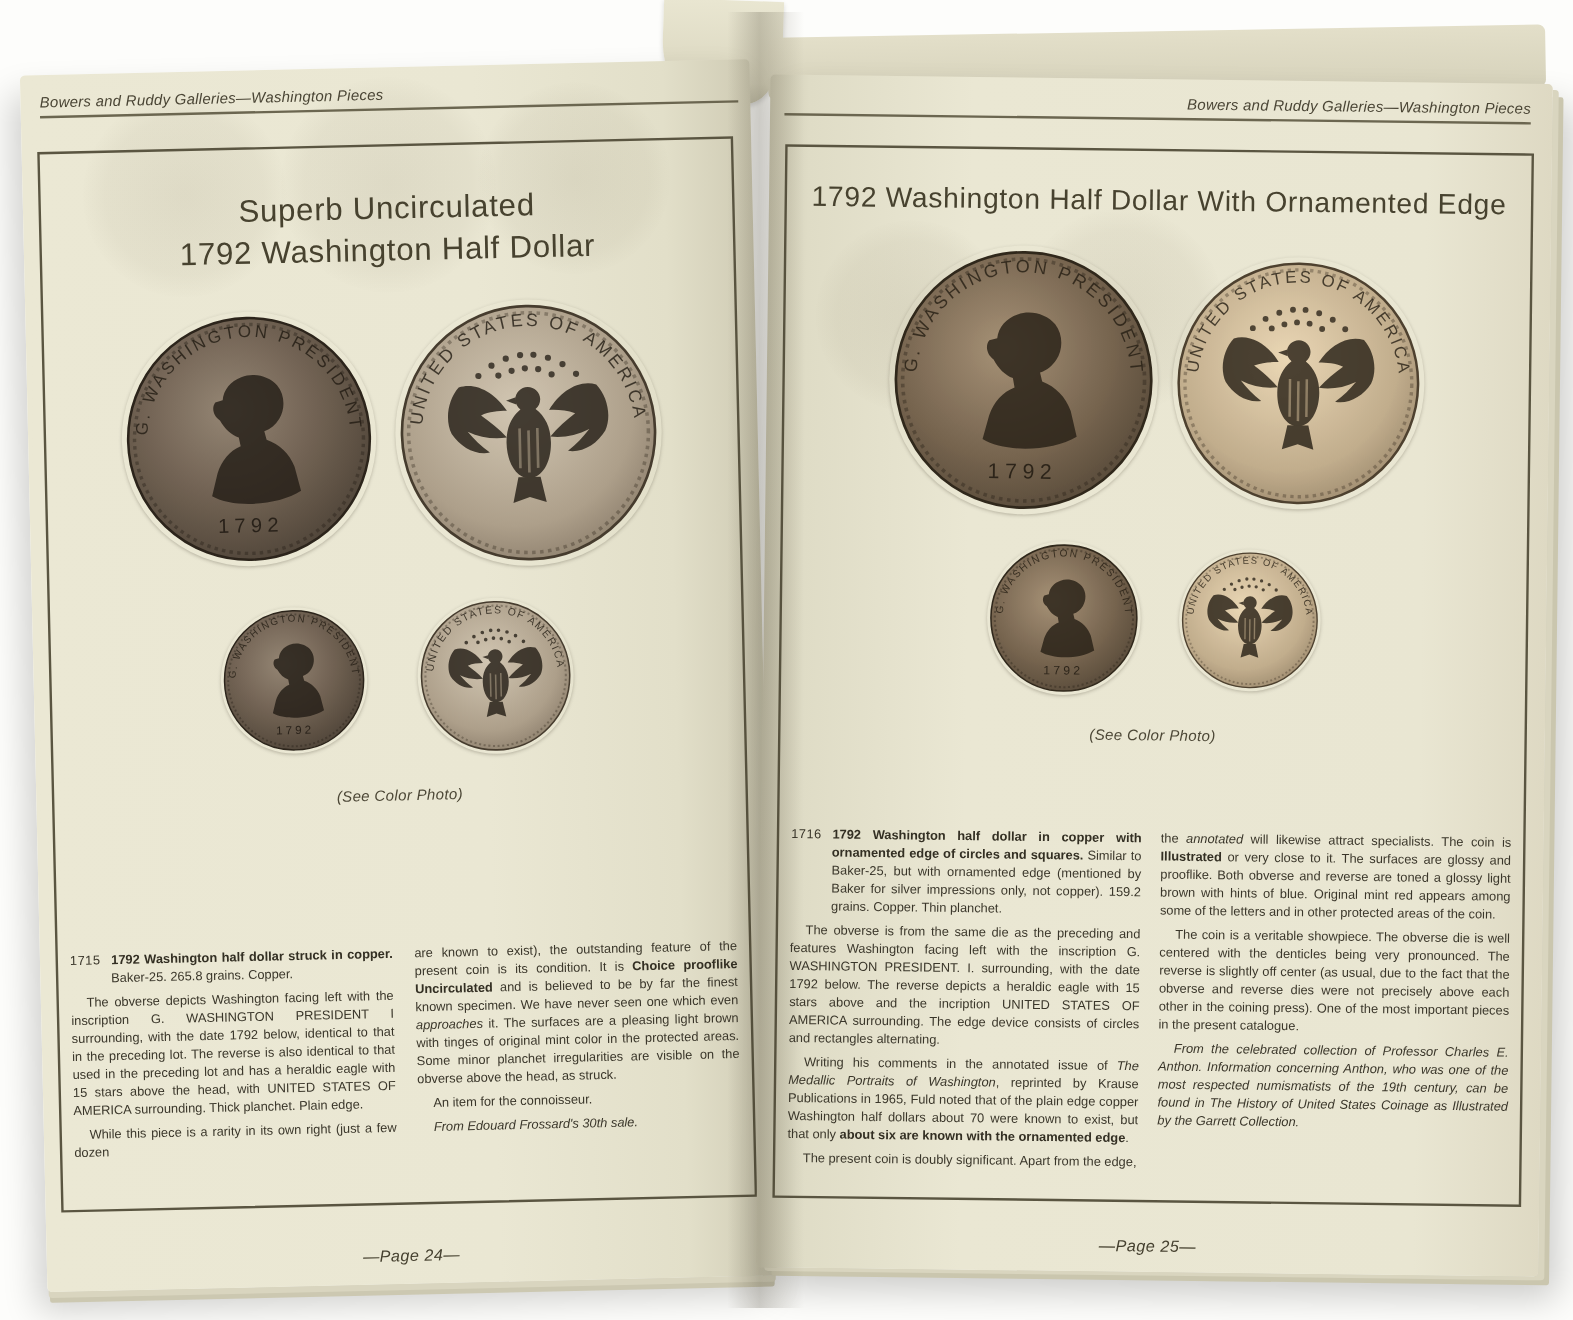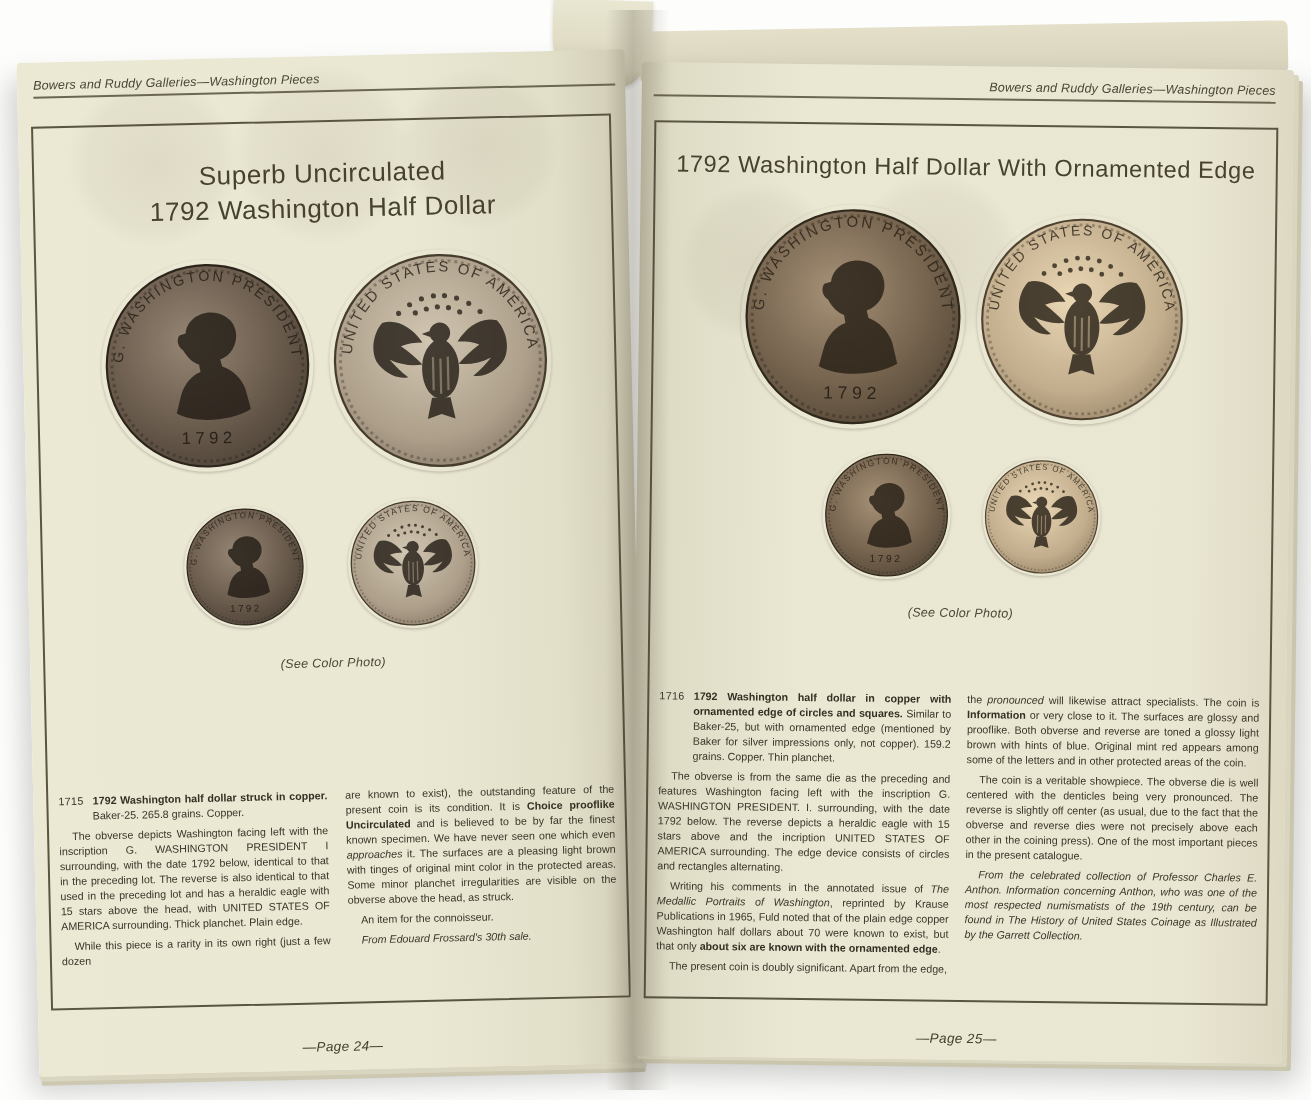--- a/index.html
+++ b/index.html
@@ -266,21 +266,21 @@
       <div class="photo-caption">(See Color Photo)</div>
 
       <div class="lot-cols">
         <div class="lot-col">
           <p class="lot-head"><span class="lotnum">1716</span><b>1792 Washington half dollar in copper with ornamented edge of circles and squares.</b><span> Similar to Baker-25, but with ornamented edge (mentioned by Baker for silver impressions only, not copper). 159.2 grains. Copper. Thin planchet.</span></p>
           <p class="ind">The obverse is from the same die as the preceding and features Washington facing left with the inscription G. WASHINGTON PRESIDENT. I. surrounding, with the date 1792 below. The reverse depicts a heraldic eagle with 15 stars above and the incription UNITED STATES OF AMERICA surrounding. The edge device consists of circles and rectangles alternating.</p>
           <p class="ind"><span>Writing his comments in the annotated issue of </span><i>The Medallic Portraits of Washington</i><span>, reprinted by Krause Publications in 1965, Fuld noted that of the plain edge copper Washington half dollars about 70 were known to exist, but that only </span><b>about six are known with the ornamented edge</b><span>.</span></p>
           <p class="ind">The present coin is doubly significant. Apart from the edge,</p>
         </div>
         <div class="lot-col">
-          <p><span>the </span><i>pronounced</i><span> will likewise attract specialists. The coin is </span><b>Information</b><span> or very close to it. The surfaces are glossy and prooflike. Both obverse and reverse are toned a glossy light brown with hints of blue. Original mint red appears among some of the letters and in other protected areas of the coin.</span></p>
+          <p><span>the </span><i>annotated</i><span> will likewise attract specialists. The coin is </span><b>Illustrated</b><span> or very close to it. The surfaces are glossy and prooflike. Both obverse and reverse are toned a glossy light brown with hints of blue. Original mint red appears among some of the letters and in other protected areas of the coin.</span></p>
           <p class="ind">The coin is a veritable showpiece. The obverse die is well centered with the denticles being very pronounced. The reverse is slightly off center (as usual, due to the fact that the obverse and reverse dies were not precisely above each other in the coining press). One of the most important pieces in the present catalogue.</p>
           <p class="ind italic">From the celebrated collection of Professor Charles E. Anthon. Information concerning Anthon, who was one of the most respected numismatists of the 19th century, can be found in The History of United States Coinage as Illustrated by the Garrett Collection.</p>
         </div>
       </div>
     </div>
 
     <div class="page-num">—Page 25—</div>
   </div>
 
   <div class="gutter"></div>

